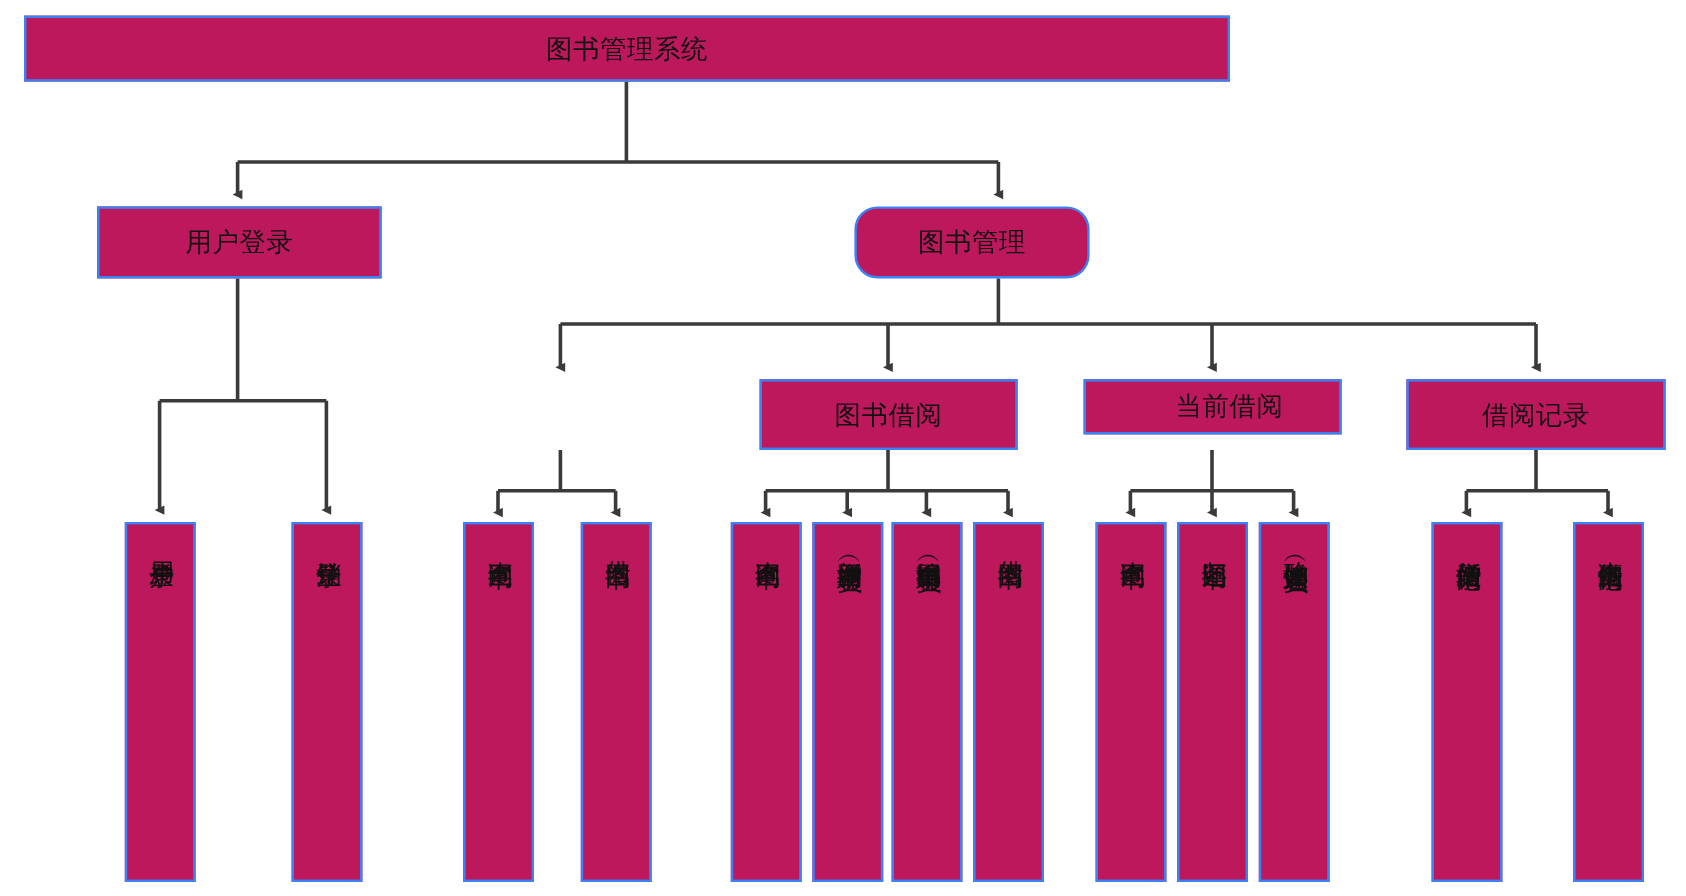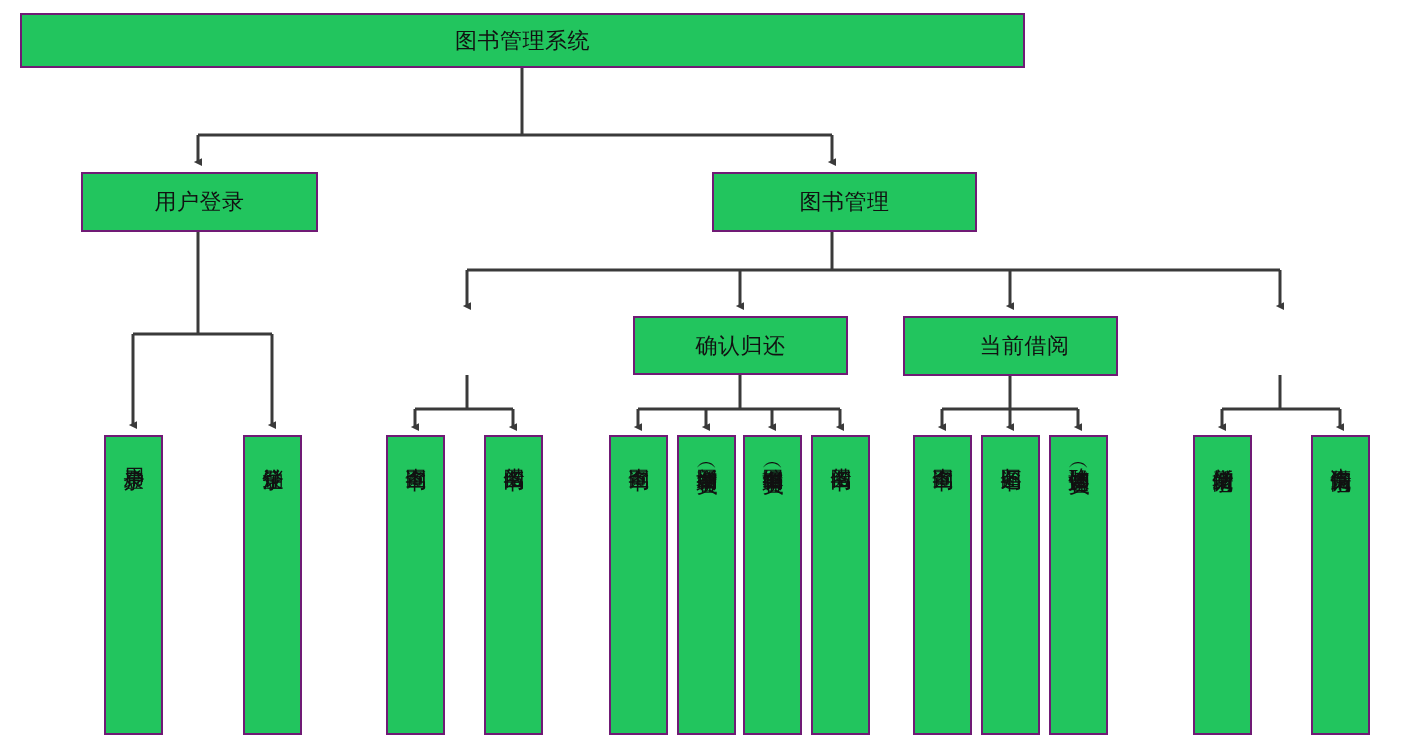--- a/index.html
+++ b/index.html
@@ -23,22 +23,22 @@
     position: absolute;
     left: 0;
     top: 0;
     width: 1405px;
     height: 747px;
     pointer-events: none;
   }
   .node {
     position: absolute;
     box-sizing: border-box;
-    background: #22c55e;
-    border: 2px solid #701a75;
+    background: #be185d;
+    border: 2px solid #3b82f6;
     display: flex;
     align-items: center;
     justify-content: center;
     z-index: 2;
   }
   .node-label {
     font-size: 22px;
     line-height: 1.15;
     color: #111111;
     letter-spacing: 0.5px;
@@ -128,33 +128,36 @@
   </svg>
 
   <div class="node" style="left:20px; top:13px; width:1005px; height:55px;">
     <span class="node-label">图书管理系统</span>
   </div>
 
   <div class="node" style="left:81px; top:172px; width:237px; height:60px;">
     <span class="node-label">用户登录</span>
   </div>
 
-  <div class="node" style="left:712px; top:172px; width:265px; height:60px;">
+  <div class="node" style="left:712px; top:172px; width:196px; height:60px;border-radius:19px;">
     <span class="node-label">图书管理</span>
   </div>
 
 
   <div class="node" style="left:633px; top:316px; width:215px; height:59px;">
-    <span class="node-label">确认归还</span>
-  </div>
-
-  <div class="node" style="left:903px; top:316px; width:215px; height:60px;padding-left:28px;">
+    <span class="node-label">图书借阅</span>
+  </div>
+
+  <div class="node" style="left:903px; top:316px; width:215px; height:46px;padding-left:28px;">
     <span class="node-label">当前借阅</span>
   </div>
 
+  <div class="node" style="left:1172px; top:316px; width:216px; height:59px;">
+    <span class="node-label">借阅记录</span>
+  </div>
 
   <div class="node leaf" style="left:104px; top:435px; width:59px; height:300px;">
     <span class="node-label">用户登录</span>
   </div>
   <div class="node leaf" style="left:243px; top:435px; width:59px; height:300px;">
     <span class="node-label">注销登录</span>
   </div>
 
   <div class="node leaf" style="left:386px; top:435px; width:59px; height:300px;">
     <span class="node-label">查询图书</span>

